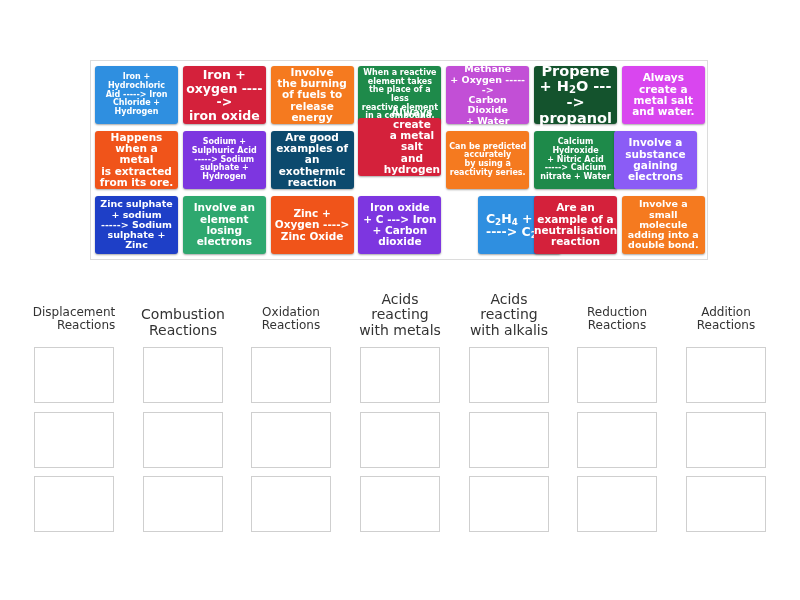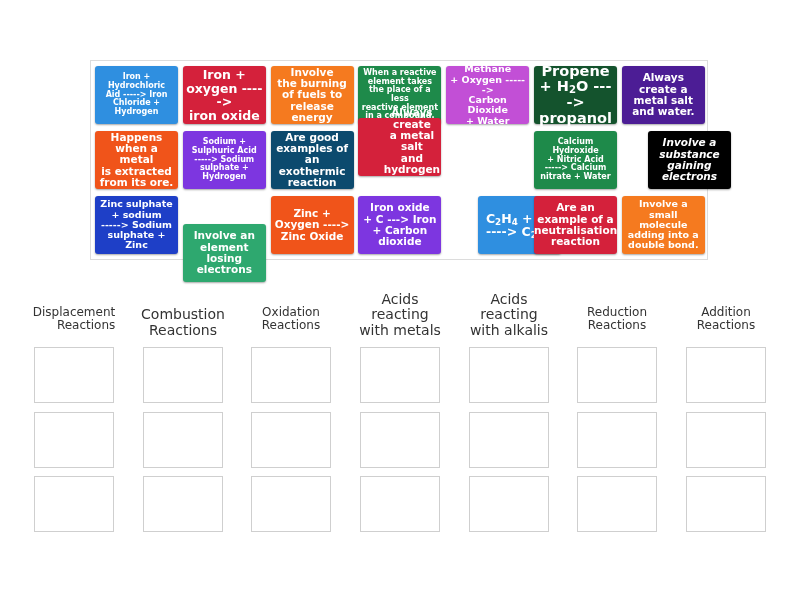--- a/index.html
+++ b/index.html
@@ -57,55 +57,59 @@
     <div class="card fs-xs" style="left: 267.4px; top: 5px; background: rgb(30, 138, 74);"><span>When a reactive
 element takes
 the place of a less
 reactive element
 in a compound.</span></div>
     <div class="card fs-s" style="left: 355.2px; top: 5px; background: rgb(194, 79, 214);"><span>Methane
 + Oxygen ------&gt;
 Carbon Dioxide
 + Water</span></div>
     <div class="card fs-xl" style="left: 443px; top: 5px; background: #14532d;"><span>Propene<br>+ H<sub>2</sub>O ----&gt;<br>propanol</span></div>
-    <div class="card fs-m" style="left: 530.8px; top: 5px; background: #4c1d95;"><span>Always
+    <div class="card fs-m" style="left: 530.8px; top: 5px; background: #d946ef;"><span>Always
 create a
 metal salt
 and water.</span></div>
     <div class="card fs-m" style="left: 4px; top: 70px; background: rgb(240, 84, 26);"><span>Happens
 when a metal
 is extracted
 from its ore.</span></div>
     <div class="card fs-xs" style="left: 91.8px; top: 70px; background: rgb(125, 54, 224);"><span>Sodium +
 Sulphuric Acid
 -----&gt; Sodium
 sulphate +
 Hydrogen</span></div>
     <div class="card fs-m" style="left: 179.6px; top: 70px; background: #0c4a6e;"><span>Are good
 examples of
 an exothermic
 reaction</span></div>
     <div class="card fs-m" style="left: 267.4px; top: 57px; background: rgb(212, 33, 59); padding-left: 27px;"><span>Always create
 a metal salt
 and hydrogen
 gas.</span></div>
+    <div class="card fs-xs" style="left: 355.2px; top: 70px; background: rgb(245, 122, 31);"><span>Can be predicted
+accurately
+by using a
+reactivity series.</span></div>
     <div class="card fs-xs" style="left: 443px; top: 70px; background: rgb(30, 138, 74);"><span>Calcium
 Hydroxide
 + Nitric Acid
 -----&gt; Calcium
 nitrate + Water</span></div>
-    <div class="card fs-m" style="left: 557px; top: 70px; background: #000000; font-style: italic;"><span>Involve a
+    <div class="card fs-m" style="left: 523px; top: 70px; background: #8b5cf6;"><span>Involve a
 substance
 gaining
 electrons</span></div>
     <div class="card fs-s" style="left: 4px; top: 135px; background: rgb(30, 63, 199);"><span>Zinc sulphate
 + sodium
 -----&gt; Sodium
 sulphate + Zinc</span></div>
-    <div class="card fs-m" style="left: 91.8px; top: 135px; background: rgb(46, 168, 111); margin-top: 28px;"><span>Involve an
+    <div class="card fs-m" style="left: 91.8px; top: 135px; background: rgb(46, 168, 111);"><span>Involve an
 element
 losing
 electrons</span></div>
     <div class="card fs-m" style="left: 179.6px; top: 135px; background: rgb(240, 84, 26);"><span>Zinc +
 Oxygen ----&gt;
 Zinc Oxide</span></div>
     <div class="card fs-m" style="left: 267.4px; top: 135px; background: rgb(125, 54, 224);"><span>Iron oxide
 + C ---&gt; Iron
 + Carbon
 dioxide</span></div>

